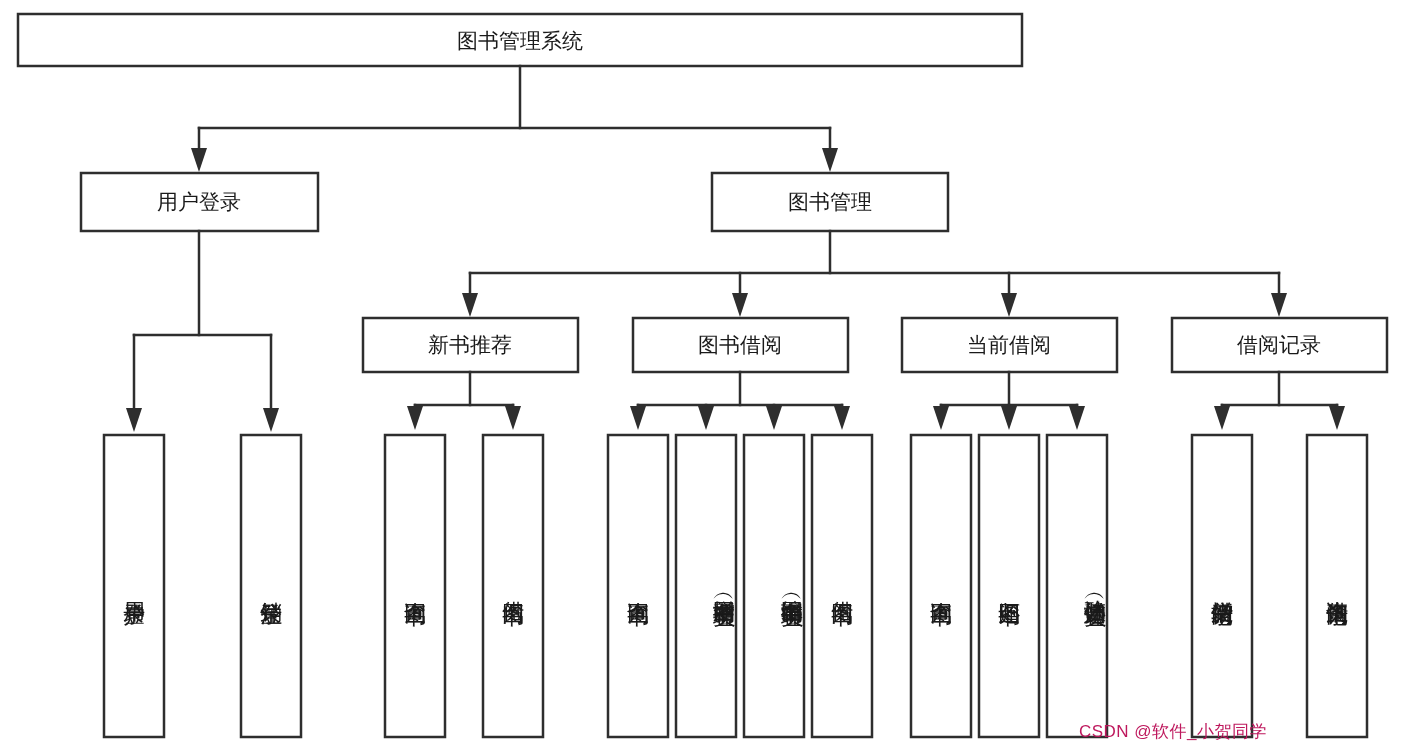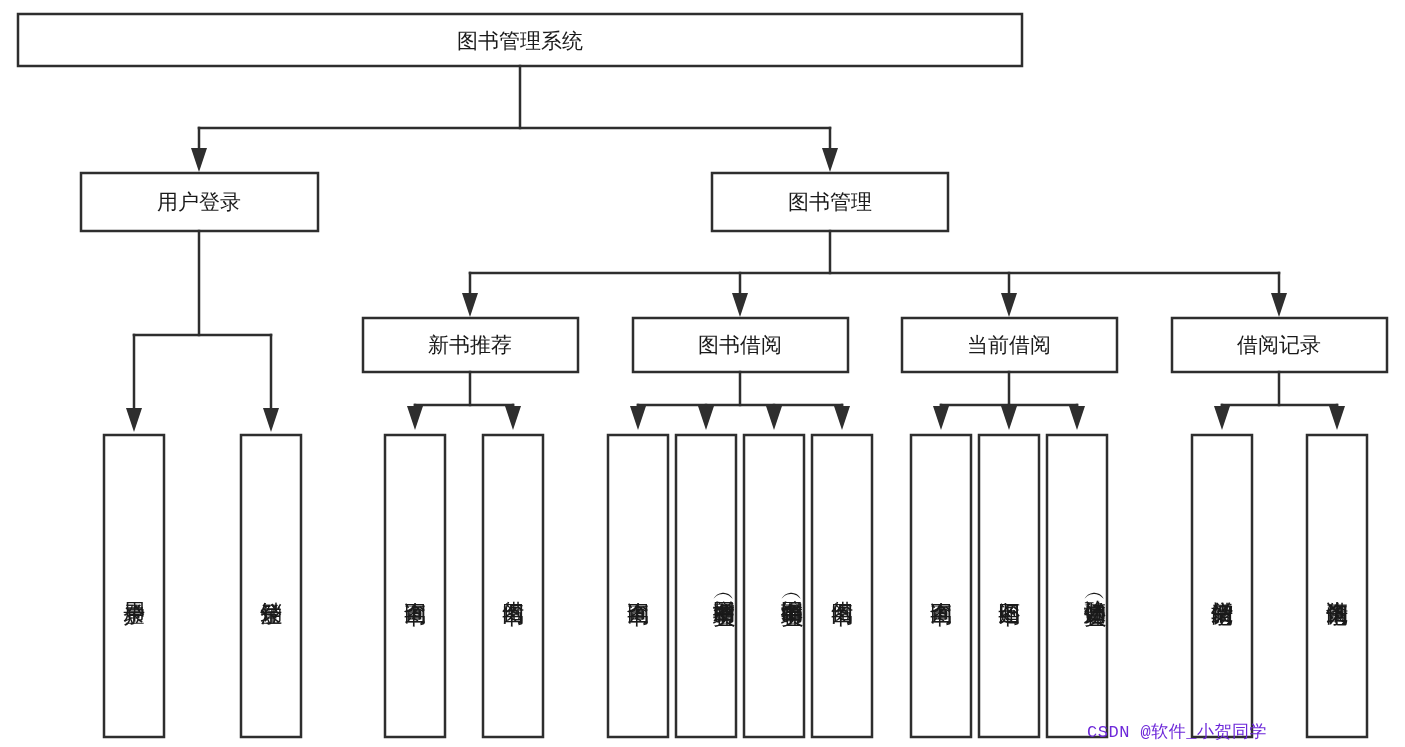--- a/index.html
+++ b/index.html
@@ -58,23 +58,23 @@
     color: #1a1a1a;
     letter-spacing: 1px;
     text-align: center;
     white-space: nowrap;
     pointer-events: none;
   }
   .watermark {
     position: absolute;
     right: 8px;
     bottom: 4px;
-    font-family: Liberation Mono, monospace;
+    font-family: Liberation Sans, sans-serif;
     font-size: 17px;
-    color: #6d28d9;
+    color: #be185d;
     white-space: nowrap;
     letter-spacing: 0.5px;
   }
 </style>
 </head>
 <body>
 
 <div id="diagram-root">
 
   <svg id="flow-svg" viewBox="0 0 1405 747">

